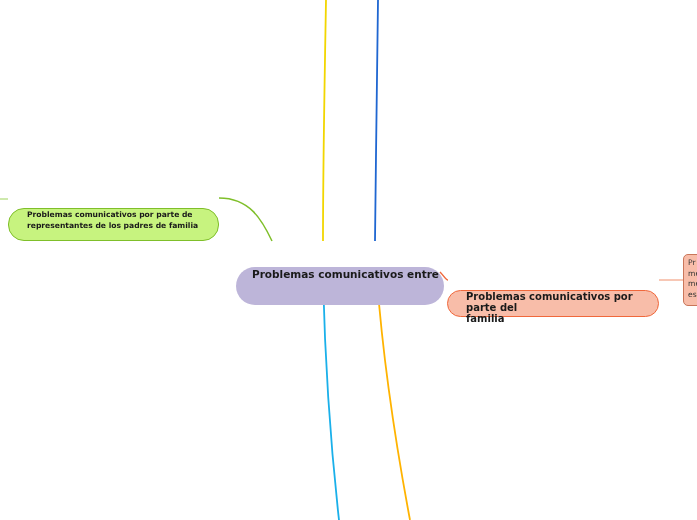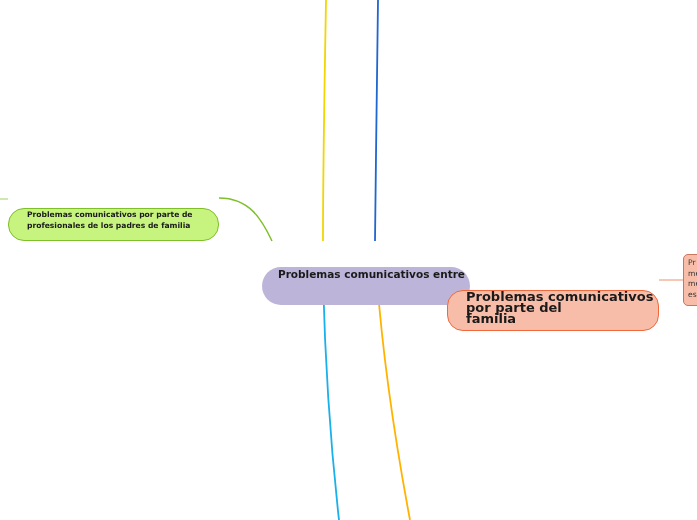--- a/index.html
+++ b/index.html
@@ -8,33 +8,33 @@
     background: #ffffff;
     font-family: "DejaVu Sans", sans-serif;
   }
   svg.links { position: absolute; left: 0; top: 0; }
   .node {
     position: absolute; box-sizing: border-box;
     display: flex; align-items: flex-start;
     font-weight: bold; color: #1a1a1a; margin-top: 26px;
   }
   .central {
-    left: 262px; top: 241px; width: 208px; height: 38px;
+    left: 236px; top: 241px; width: 208px; height: 38px;
     background: #bdb5d9; border-radius: 19px;
     padding-left: 16px; font-size: 10.5px; line-height: 15px;
   }
   .green {
     left: 8px; top: 182px; width: 211px; height: 33px;
     background: #c7f37f; border: 1px solid #7fbf2a; border-radius: 16px;
     padding-left: 18px; font-size: 7.6px; line-height: 11px;
   }
   .salmon {
-    left: 447px; top: 264px; width: 212px; height: 41px;
+    left: 447px; top: 264px; width: 212px; height: 27px;
     background: #f8bda9; border: 1.5px solid #f0683c; border-radius: 16px;
-    padding-left: 18px; font-size: 13px; line-height: 11px;
+    padding-left: 18px; font-size: 10px; line-height: 11px;
   }
   .leaf {
     position: absolute; left: 683px; top: 254px; width: 40px; height: 52px;
     background: #f8bda9; border: 1px solid #c9765a; border-radius: 5px;
     box-sizing: border-box; padding: 3px 4px;
     font-size: 7.6px; line-height: 10.5px; color: #333;
     overflow: hidden; white-space: nowrap;
   }
 </style>
 </head>
@@ -61,21 +61,21 @@
 
 <div class="node central">
   <div>
     <div>Problemas comunicativos entre</div>
   </div>
 </div>
 
 <div class="node green">
   <div>
     <div>Problemas comunicativos por parte de</div>
-    <div>profesionales de los padres de familia</div>
+    <div>representantes de los padres de familia</div>
   </div>
 </div>
 
 <div class="node salmon">
   <div>
     <div>Problemas comunicativos por parte del</div>
     <div>familia</div>
   </div>
 </div>
 

